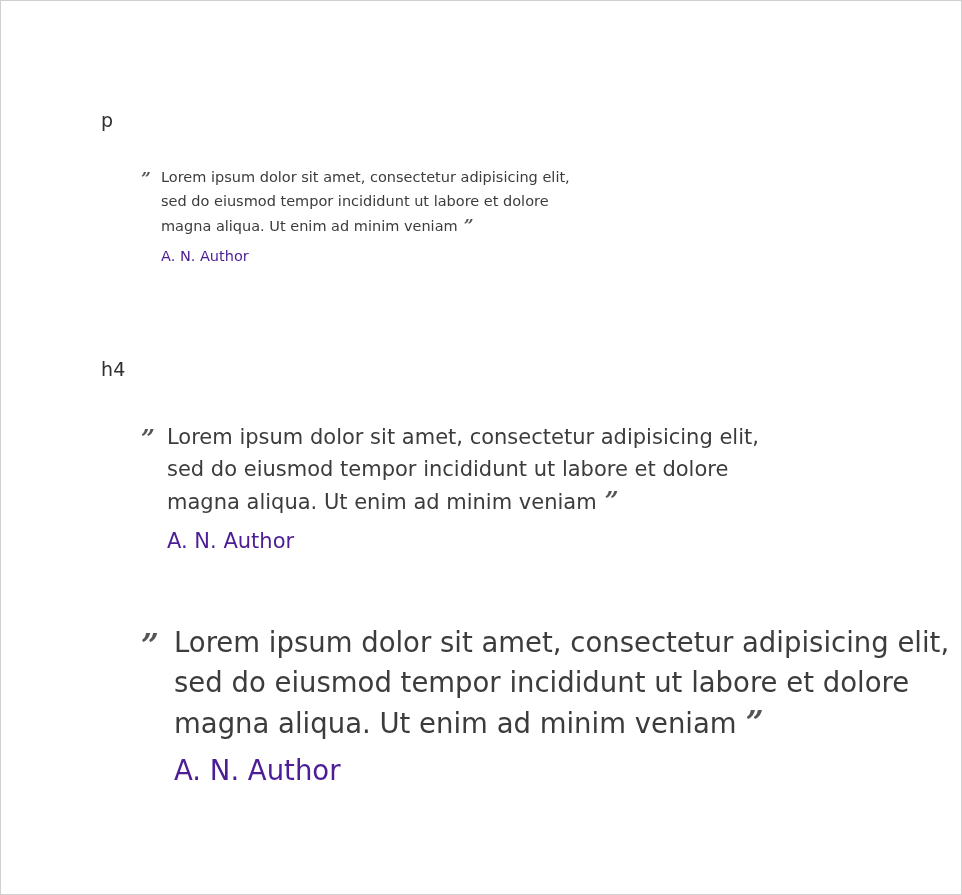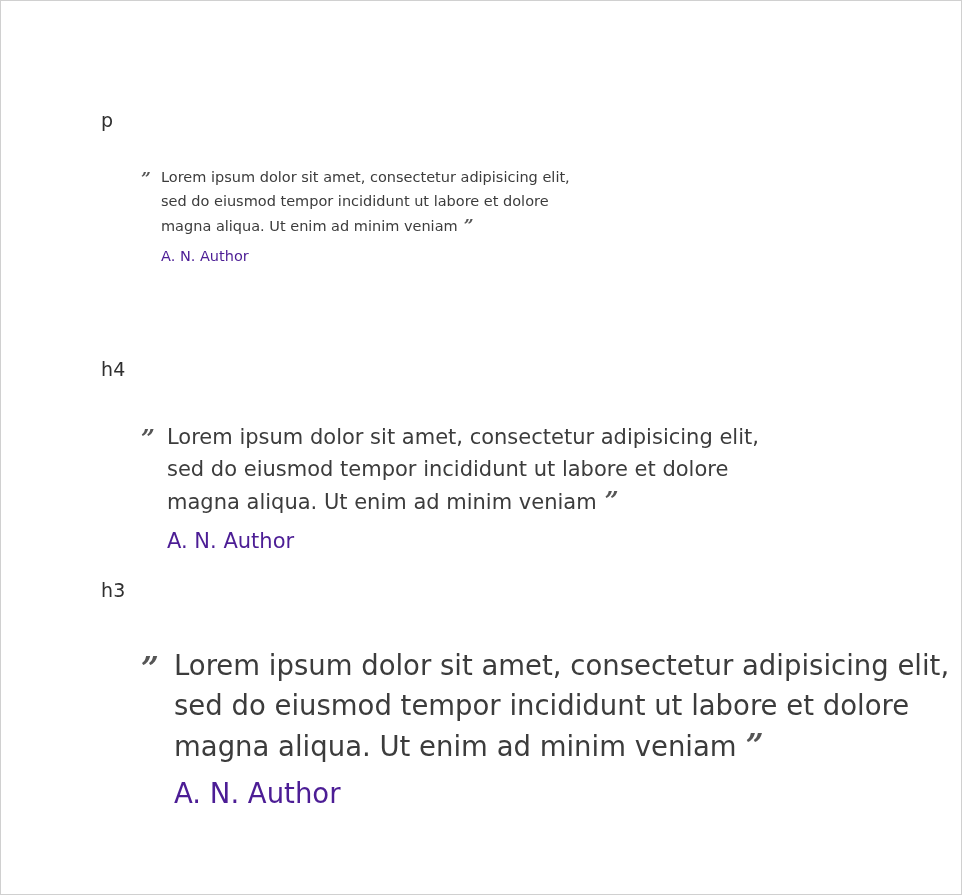--- a/index.html
+++ b/index.html
@@ -180,21 +180,20 @@
             <span class="quote-line">Lorem ipsum dolor sit amet, consectetur adipisicing elit,</span>
             <span class="quote-line">sed do eiusmod tempor incididunt ut labore et dolore</span>
             <span class="quote-line"><span>magna aliqua. Ut enim ad minim veniam</span><span class="quote-mark quote-close">”</span></span>
           </div>
           <span class="attribution">A. N. Author</span>
         </div>
       </blockquote>
     </div>
 
     <div class="group" id="group-h3">
-      <div class="section-label">h3</div>
 
       <blockquote class="quote-block v-h3">
         <span class="quote-mark quote-open">”</span>
         <div class="quote-text-wrap">
           <div class="quote-body">
             <span class="quote-line">Lorem ipsum dolor sit amet, consectetur adipisicing elit,</span>
             <span class="quote-line">sed do eiusmod tempor incididunt ut labore et dolore</span>
             <span class="quote-line"><span>magna aliqua. Ut enim ad minim veniam</span><span class="quote-mark quote-close">”</span></span>
           </div>
           <span class="attribution">A. N. Author</span>

